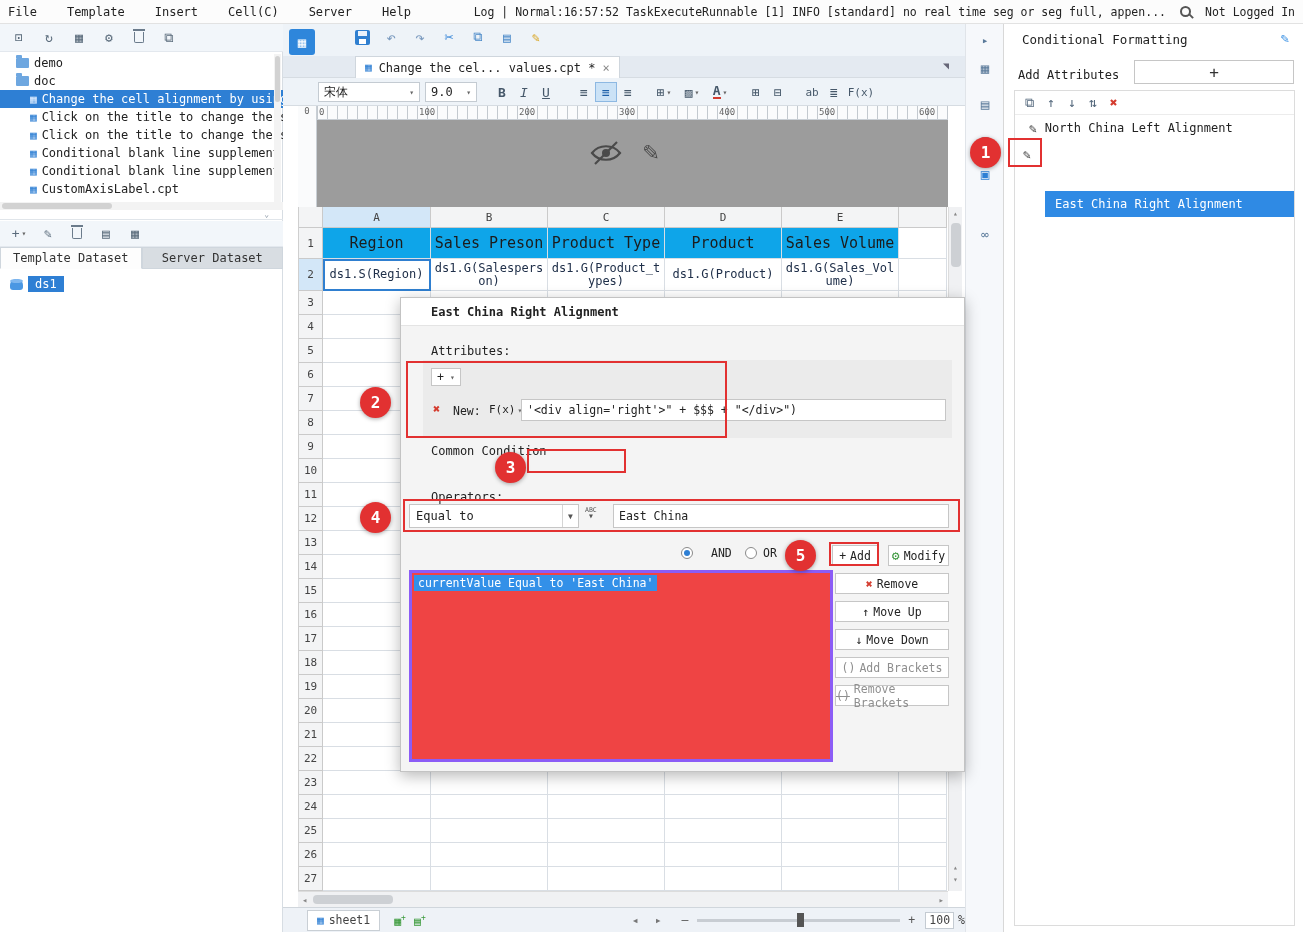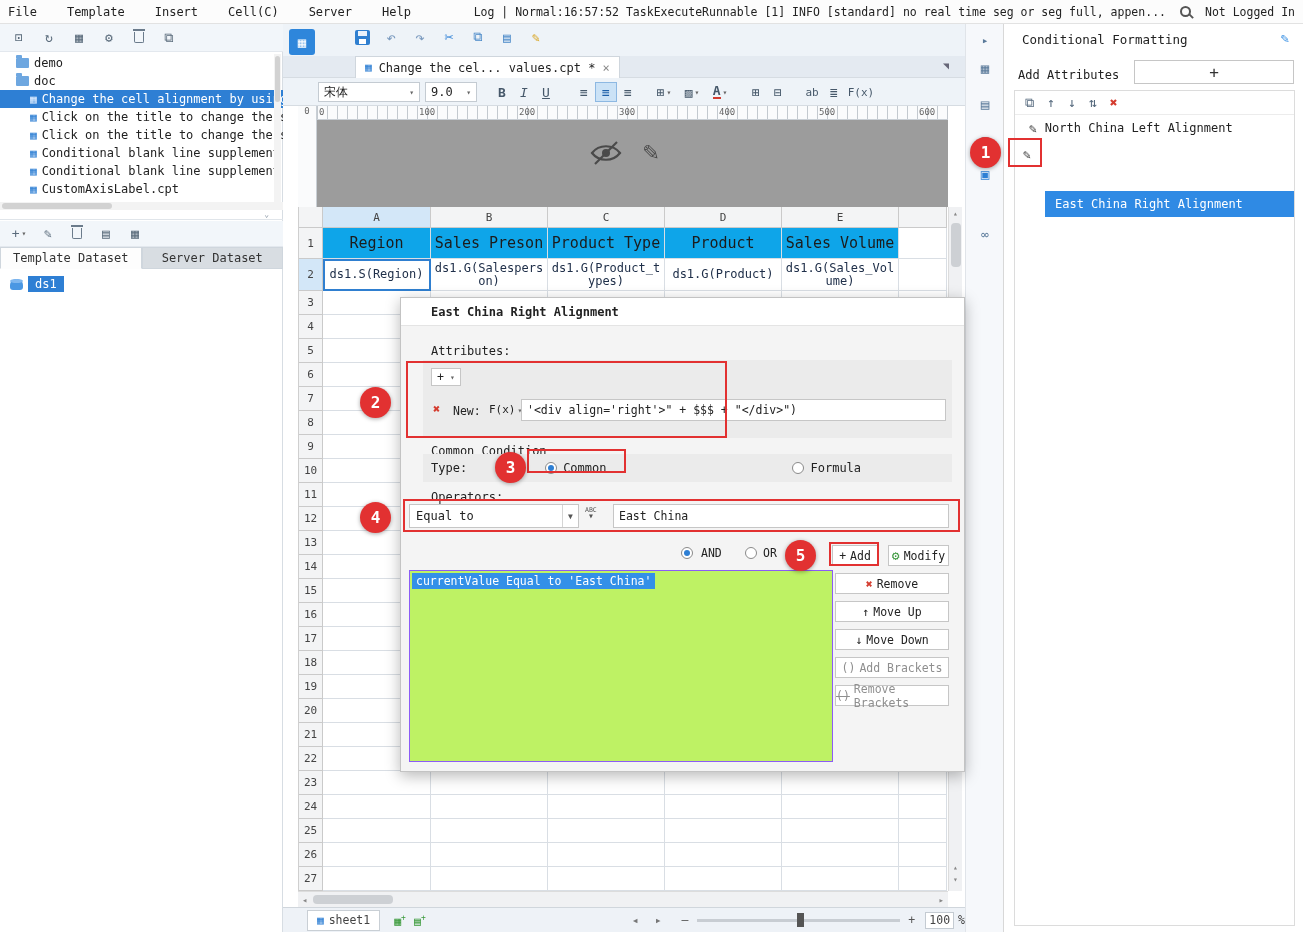--- a/index.html
+++ b/index.html
@@ -567,60 +567,49 @@
       </div>
       <span class="abs x-red" style="left:10px;top:42px">✖</span>
       <span class="abs" style="left:30px;top:44px;font-size:11.5px">New:</span>
       <span class="abs caret" style="left:66px;top:43px;font-size:11px">F(x)</span>
       <div class="field abs" style="left:98px;top:39px;width:425px;height:22px">
         <span>'&lt;div align='right'&gt;" + $$$ + "&lt;/div&gt;")</span>
       </div>
     </div>
 
     <span class="dlg-label" style="left:30px;top:146px">Common Condition</span>
-    <div class="panel-gray" style="left:22px;top:156px;width:529px;height:28px;display:flex;align-items:center">
-      <span style="margin-left:8px">Type:</span>
-      <span style="margin-left:78px;display:flex;align-items:center;gap:6px">
-        <span class="radio on"></span>
-        <span>Common</span>
-      </span>
-      <span style="margin-left:186px;display:flex;align-items:center;gap:6px">
-        <span class="radio"></span>
-        <span>Formula</span>
-      </span>
-    </div>
 
     <span class="dlg-label" style="left:30px;top:192px">Operators:</span>
     <div class="dd abs" style="left:8px;top:206px;width:170px;height:24px">
       <span>Equal to</span>
       <span class="dd-btn">▼</span>
     </div>
     <span class="abs i-abc" style="left:184px;top:209px">ABC<br>▼</span>
     <div class="field abs" style="left:212px;top:206px;width:336px;height:24px">
       <span>East China</span>
     </div>
 
-    <span class="abs" style="left:280px;top:248px;display:flex;align-items:center;gap:8px;font-size:11.5px">
+    <span class="abs" style="left:280px;top:248px;display:flex;align-items:center;gap:18px;font-size:11.5px">
       <span class="radio on"></span>
       <span>AND</span>
     </span>
     <span class="abs" style="left:344px;top:248px;display:flex;align-items:center;gap:6px;font-size:11.5px">
       <span class="radio"></span>
       <span>OR</span>
     </span>
     <div class="btn-white abs" style="left:431px;top:247px;width:46px;height:21px">
       <span>+</span>
       <span>Add</span>
     </div>
     <div class="btn-white abs" style="left:487px;top:247px;width:61px;height:21px">
       <span class="gear-green">⚙</span>
       <span>Modify</span>
     </div>
 
-    <div class="abs" style="left:8px;top:272px;width:424px;height:192px;background:#bef264;border:1px solid #8b5cf6;padding:2px">
+    <div class="abs" style="left:8px;top:272px;width:424px;height:192px;background:#ef4444;border:3px solid #8b5cf6;padding:2px">
       <span class="chip">currentValue Equal to 'East China'</span>
     </div>
 
     <div class="btn-white abs" style="left:434px;top:275px;width:114px;height:21px">
       <span class="x-red">✖</span>
       <span>Remove</span>
     </div>
     <div class="btn-white abs" style="left:434px;top:303px;width:114px;height:21px">
       <span>↑</span>
       <span>Move Up</span>

